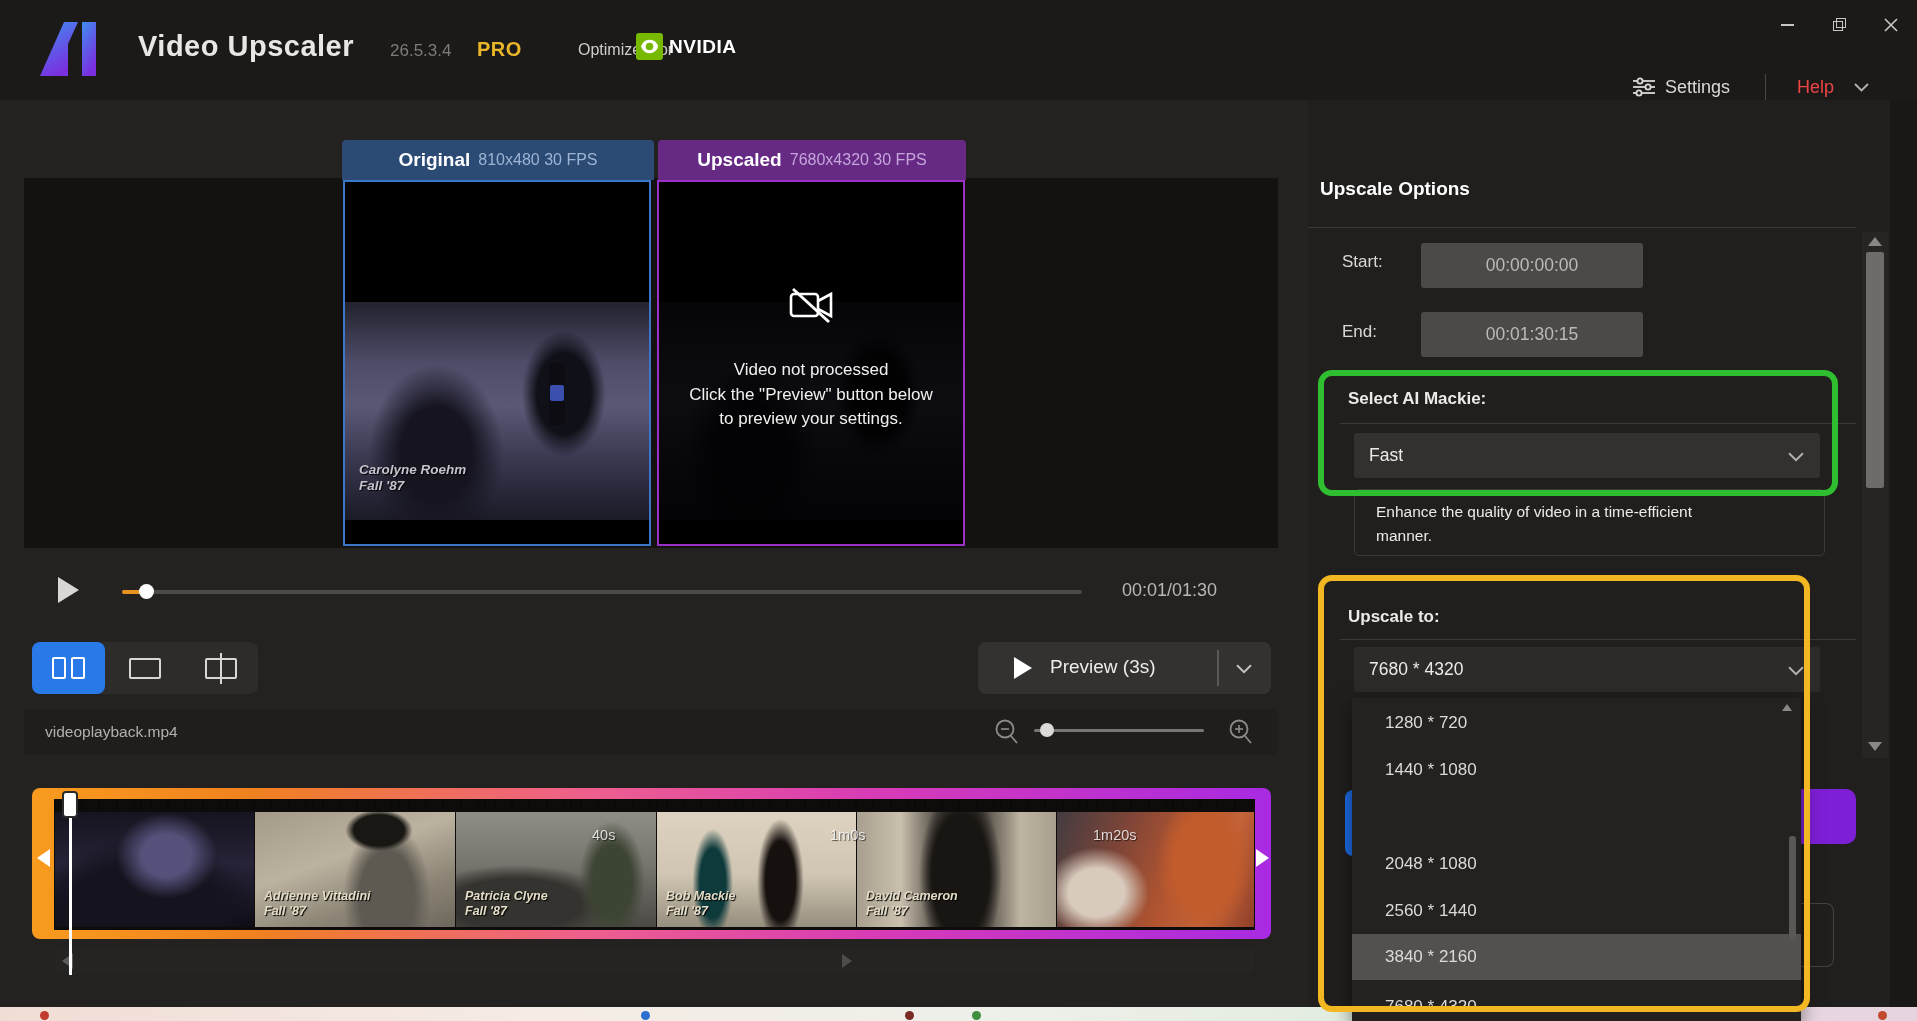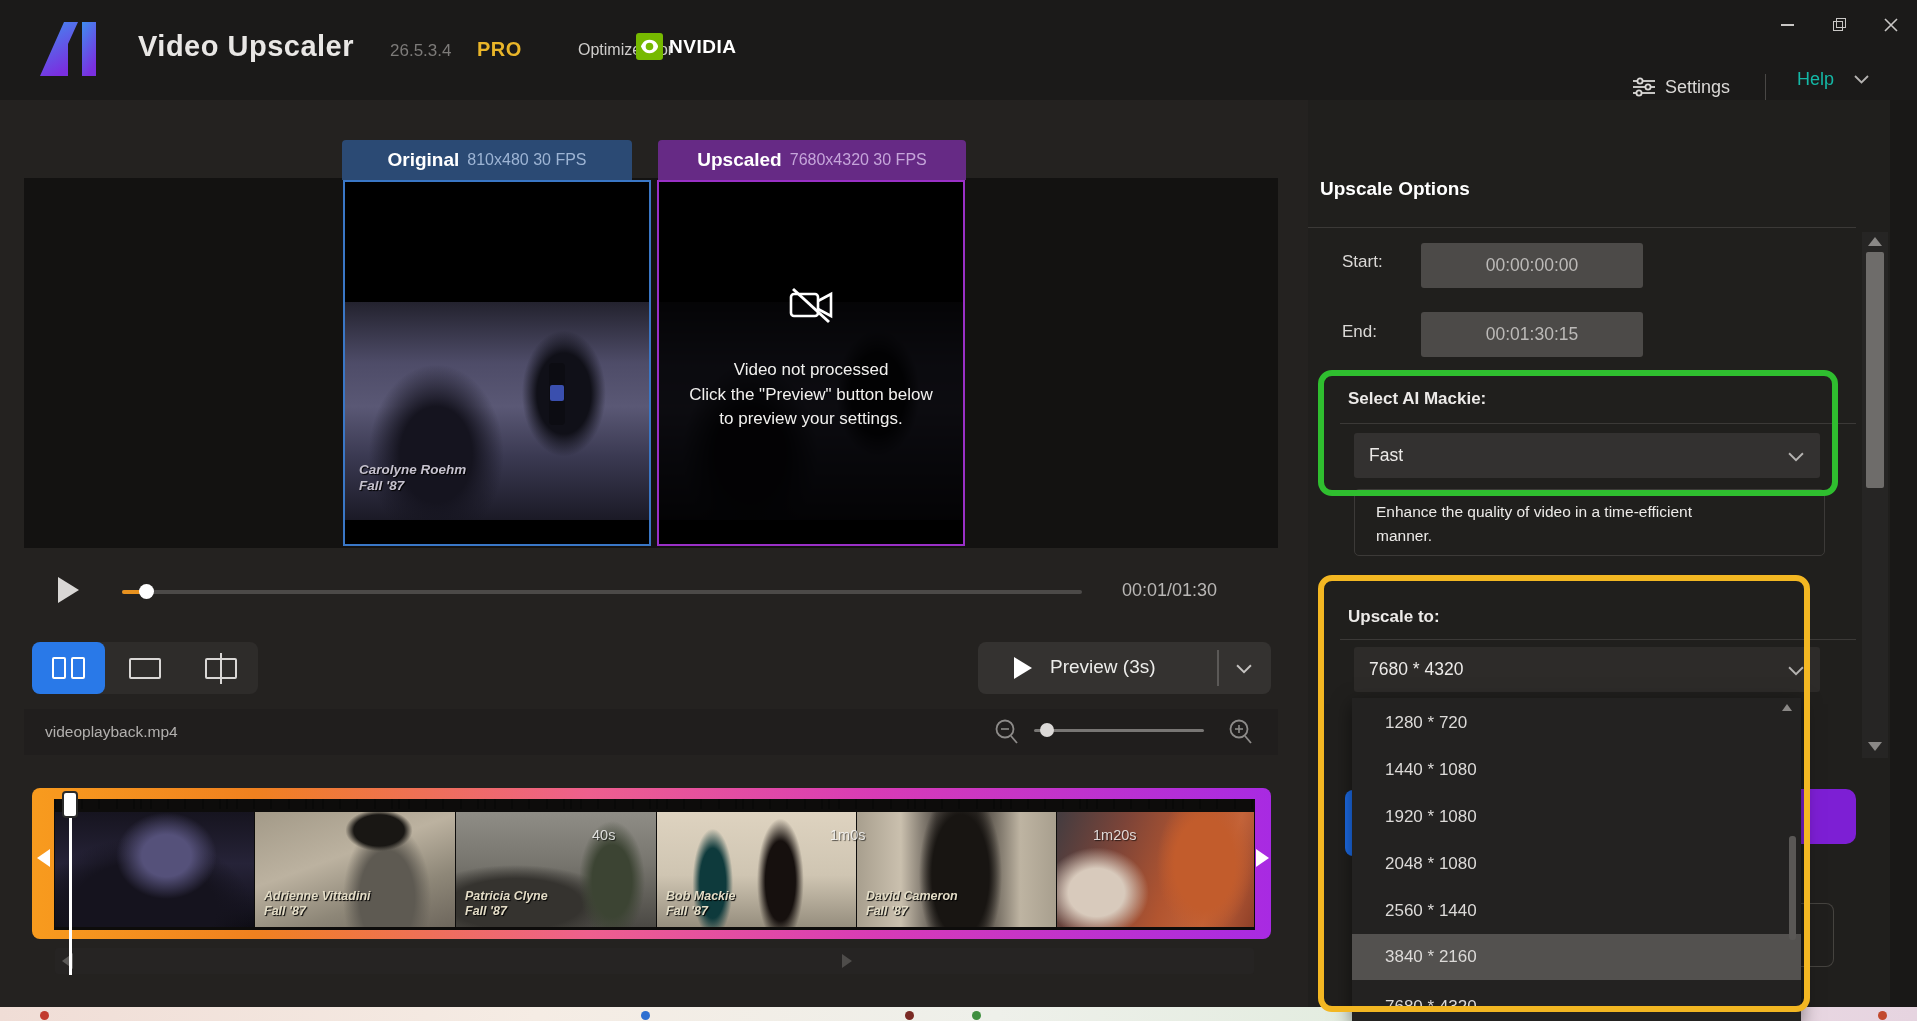--- a/index.html
+++ b/index.html
@@ -17,29 +17,29 @@
   .optimized { position:absolute; left:534px; top:41px; font-size:16px; color:#cfcdcb;margin-left:44px; }
   .nv-box { position:absolute; left:636px; top:33px; width:27px; height:27px; background:#76b900; border-radius:3px; display:flex; align-items:center; justify-content:center; }
   .nv-text { position:absolute; left:669px; top:36px; font-size:19px; font-weight:bold; color:#fff; letter-spacing:.5px; }
   .winbtn { position:absolute; top:10px; width:34px; height:30px; display:flex; align-items:center; justify-content:center; cursor:pointer; }
   .min-glyph { width:13px; height:2px; background:#c9c7c5; }
   .restore-glyph { position:relative; width:12px; height:12px; }
   .restore-glyph .b { position:absolute; left:0; top:2px; width:10px; height:10px; border:1.5px solid #c9c7c5; background:#1b1a19; }
   .restore-glyph .f { position:absolute; left:3px; top:-1px; width:10px; height:10px; border:1.5px solid #c9c7c5; }
   .settings-btn { position:absolute; left:1632px; top:72px; height:30px; display:flex; align-items:center; gap:9px; color:#dad8d6; font-size:18px; cursor:pointer; }
   .tb-sep { position:absolute; left:1765px; top:74px; width:1px; height:26px; background:#494745; }
-  .help-btn { position:absolute; left:1797px; top:64px; height:30px; display:flex; align-items:center; gap:20px; color:#14b8a6; font-size:18px; cursor:pointer; }
+  .help-btn { position:absolute; left:1797px; top:72px; height:30px; display:flex; align-items:center; gap:20px; color:#ef4444; font-size:18px; cursor:pointer; }
 
   
   .tri-r { width:0; height:0; border-style:solid; }
 
   
   .preview-wrap { position:absolute; left:24px; top:178px; width:1254px; height:370px; background:#131211; }
   .tab { position:absolute; top:140px; height:40px; display:flex; align-items:center; justify-content:center; gap:8px; border-radius:4px 4px 0 0; }
-  .tab-orig { left:342px; width:290px; background:#2b4a74; }
+  .tab-orig { left:342px; width:312px; background:#2b4a74; }
   .tab-up { left:658px; width:308px; background:#662a85; }
   .tab b { color:#fff; font-size:19px; }
   .tab-orig span { color:#9db4d4; font-size:16px; }
   .tab-up span { color:#c5a5da; font-size:16px; }
 
   .pane { position:absolute; top:180px; width:308px; height:366px; background:#000; overflow:hidden; }
   .pane-orig { left:343px; border:2px solid #3a77c6; }
   .pane-up { left:657px; border:2px solid #9a30c6; }
   .vframe { position:absolute; left:0; top:120px; width:304px; height:218px;
     background:
@@ -387,21 +387,20 @@
       </svg>
   </div>
 
   <div class="frag-blue"></div>
   <div class="frag-purple"></div>
   <div class="frag-outline"></div>
 
   <div class="dropdown">
     <div class="opt" style="top:2px;">1280 * 720</div>
     <div class="opt" style="top:49px;">1440 * 1080</div>
-    <div class="opt" style="top:96px;">1920 * 1080</div>
     <div class="opt" style="top:143px;">2048 * 1080</div>
     <div class="opt" style="top:190px;">2560 * 1440</div>
     <div class="opt hl" style="top:236px;">3840 * 2160</div>
     <div class="opt" style="top:286px;">7680 * 4320</div>
     <div class="tri-u abs" style="left:430px;top:6px;border-width:0 5px 7px 5px;"></div>
   </div>
   <div class="dd-scroll-thumb"></div>
 
   <div class="hl-box hl-yellow"></div>
 

